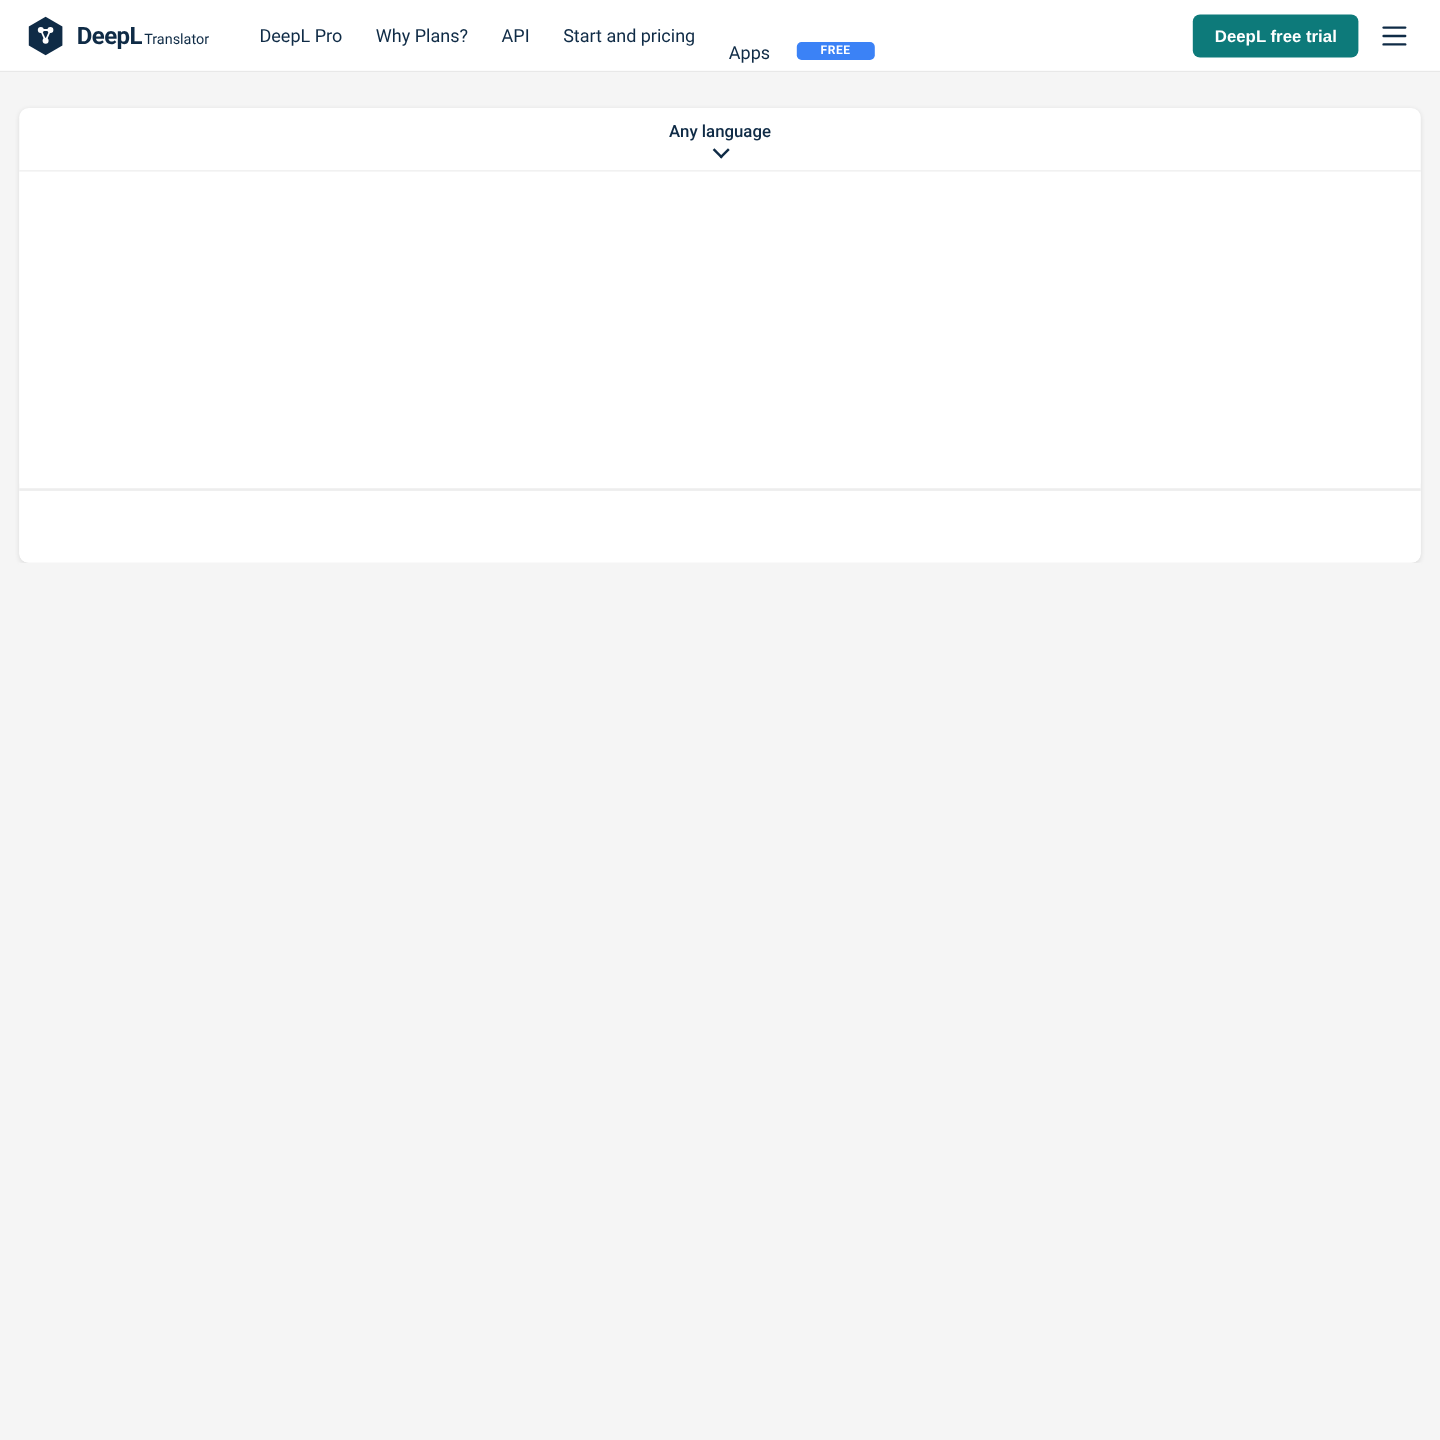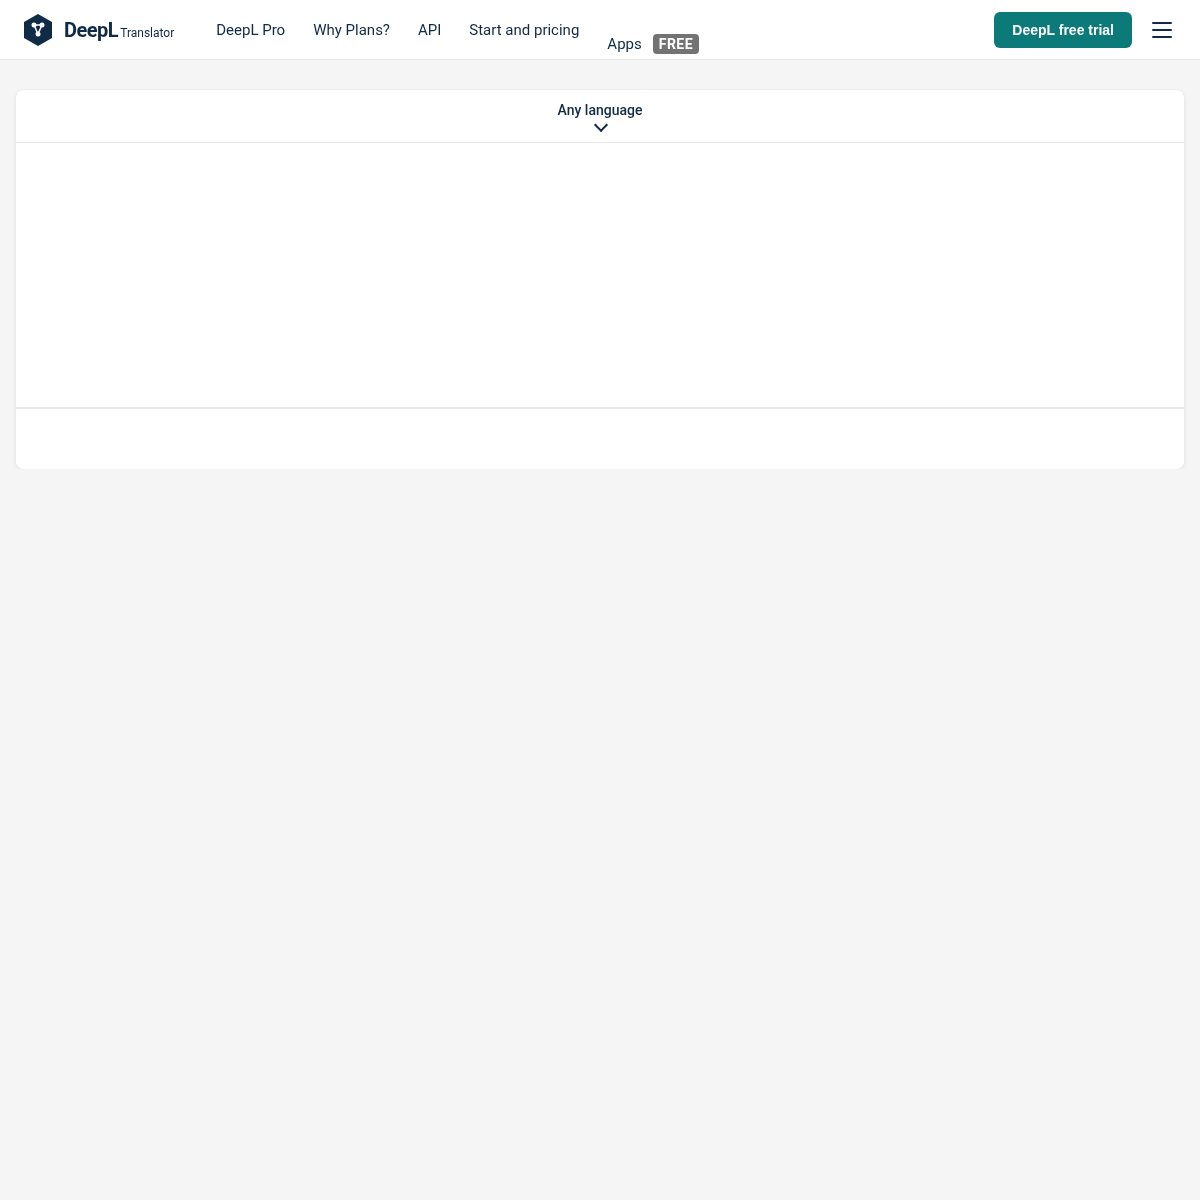--- a/index.html
+++ b/index.html
@@ -73,31 +73,31 @@
       font-size: 15px;
       color: #0f2b46;
       text-decoration: none;
       cursor: pointer;
       border-radius: 4px;
       white-space: nowrap;
     }
 
     .apps-badge {
       display: inline-flex;
-      align-items: center;
-      gap: 11px;
+      align-items: flex-start;
+      gap: 22px;
       margin-top: 28px;
     }
 
     .free-badge {
-      background-color: #737373;
+      background-color: #3b82f6;
       color: #ffffff;
-      font-size: 14px;
+      font-size: 10px;
       font-weight: 700;
-      padding: 2px 6px;
+      padding: 2px 20px;
       border-radius: 4px;
       letter-spacing: 0.5px;
     }
 
     .navbar-actions {
       display: flex;
       align-items: center;
       gap: 12px;
       margin-left: auto;
     }

